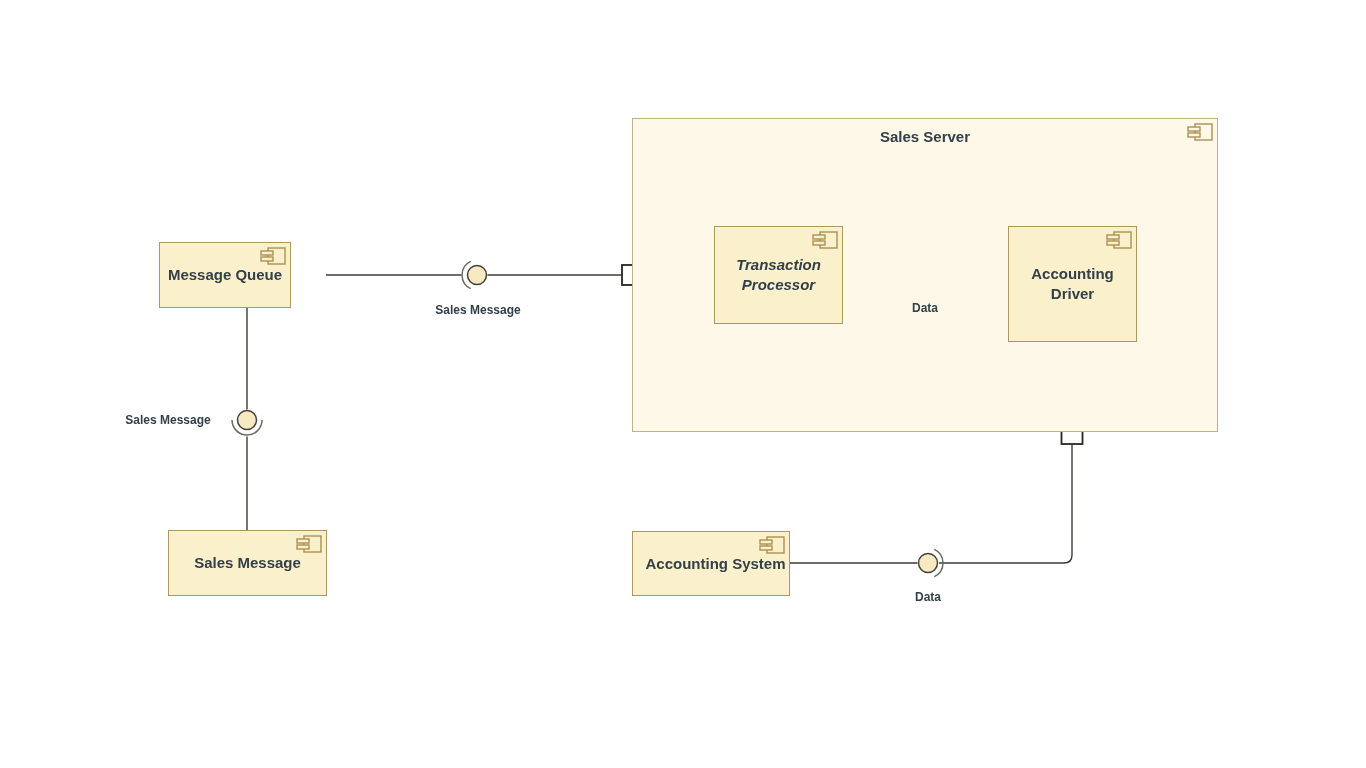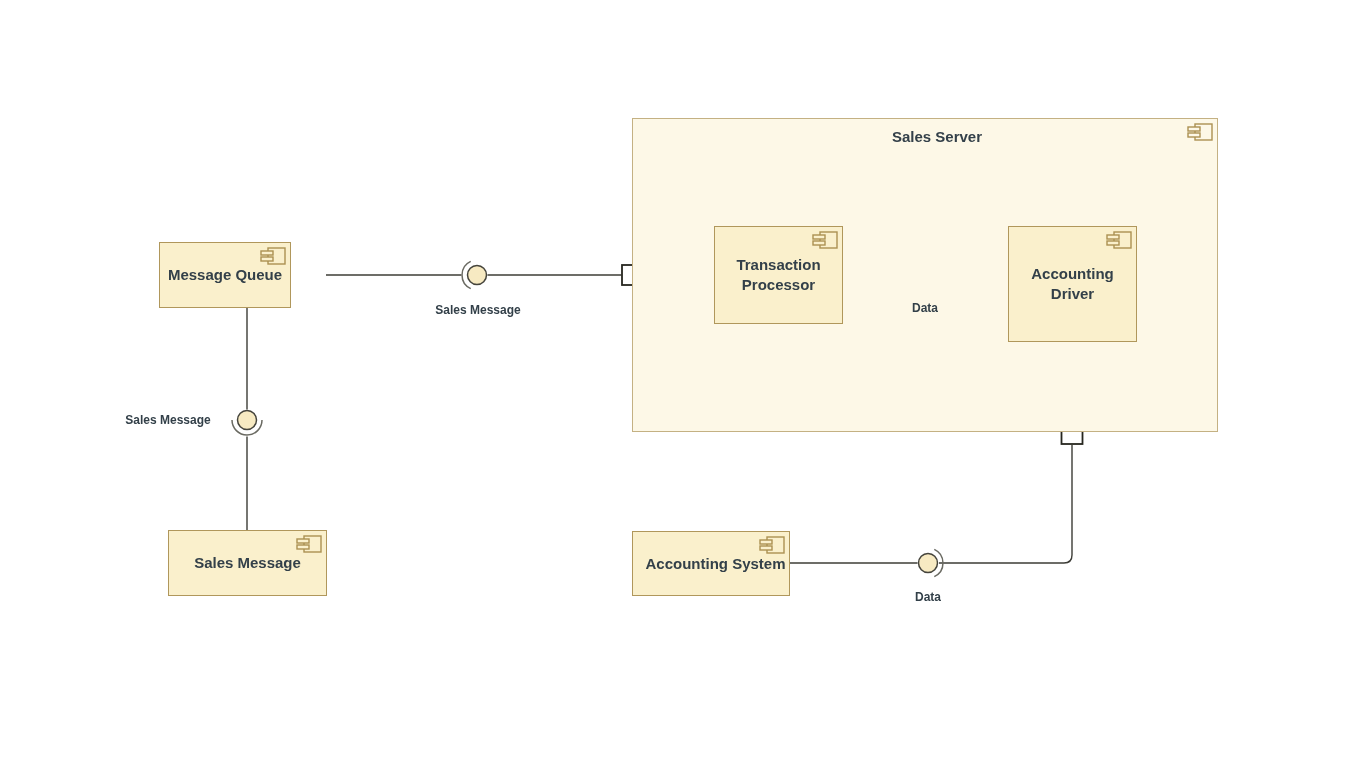--- a/index.html
+++ b/index.html
@@ -15,21 +15,21 @@
   .ball{fill:#f7eac2;stroke:#45443c;stroke-width:1.5;}
   .port{fill:#ffffff;stroke:#26261f;stroke-width:1.8;}
   .arrowhead{stroke:#2e2e28;stroke-width:1.4;fill:none;}
 
   .container-box{
     position:absolute;left:632px;top:118px;width:586px;height:314px;
     background:#fdf8e7;border:1.5px solid #c4b183;box-sizing:border-box;
   }
   .container-title{
     position:absolute;top:9px;left:0;width:100%;text-align:center;
-    font-size:15px;font-weight:600;color:#334049;margin-left:12px;
+    font-size:15px;font-weight:600;color:#334049;
   }
   .comp{
     position:absolute;background:#faf0cc;border:1.5px solid #b0975b;box-sizing:border-box;
     display:flex;align-items:center;justify-content:center;text-align:center;
     font-size:15px;font-weight:600;color:#334049;line-height:20px;
   }
   .comp-icon{position:absolute;top:3px;right:3px;}
   .icon-rect{fill:none;stroke:#ab9152;stroke-width:1.4;}
   .icon-tab{fill:#faf0cc;stroke:#ab9152;stroke-width:1.4;}
   .icon-tab-light{fill:#fdf8e7;stroke:#ab9152;stroke-width:1.4;}
@@ -108,21 +108,21 @@
   <div class="comp" id="sc">
     <span>Sales Message</span>
     <svg class="comp-icon" width="28" height="20" viewBox="0 0 28 20">
       <rect class="icon-rect" x="9" y="2" width="17" height="16"></rect>
       <rect class="icon-tab" x="2" y="5" width="12" height="4"></rect>
       <rect class="icon-tab" x="2" y="11" width="12" height="4"></rect>
     </svg>
   </div>
 
   <div class="comp" id="tp">
-    <span style="padding:0 8px;">Transaction Processor</span>
+    <span style="padding:0 8px;font-style:italic;">Transaction Processor</span>
     <svg class="comp-icon" width="28" height="20" viewBox="0 0 28 20">
       <rect class="icon-rect" x="9" y="2" width="17" height="16"></rect>
       <rect class="icon-tab" x="2" y="5" width="12" height="4"></rect>
       <rect class="icon-tab" x="2" y="11" width="12" height="4"></rect>
     </svg>
   </div>
 
   <div class="comp" id="ad">
     <span style="padding:0 14px;">Accounting Driver</span>
     <svg class="comp-icon" width="28" height="20" viewBox="0 0 28 20">

